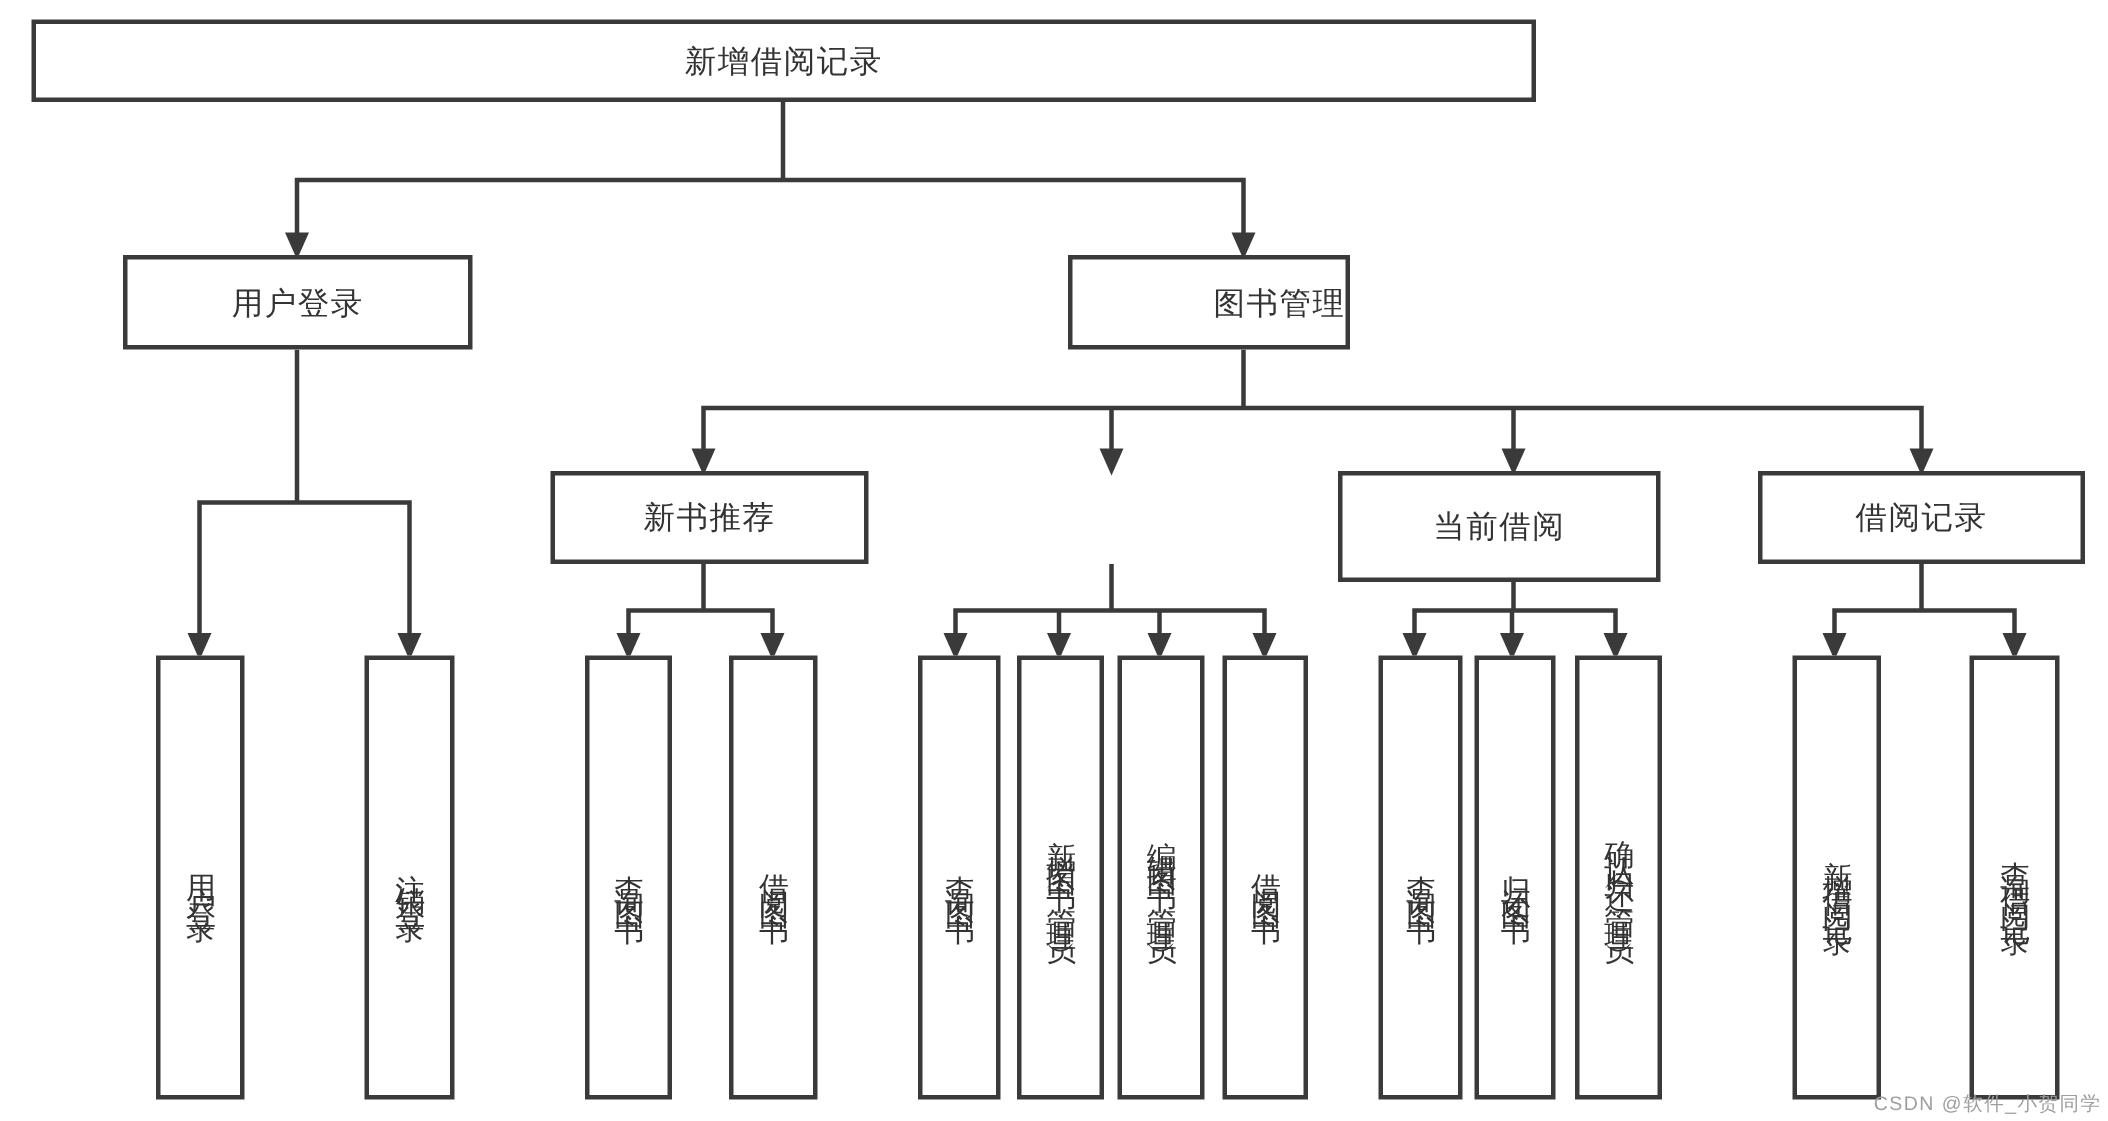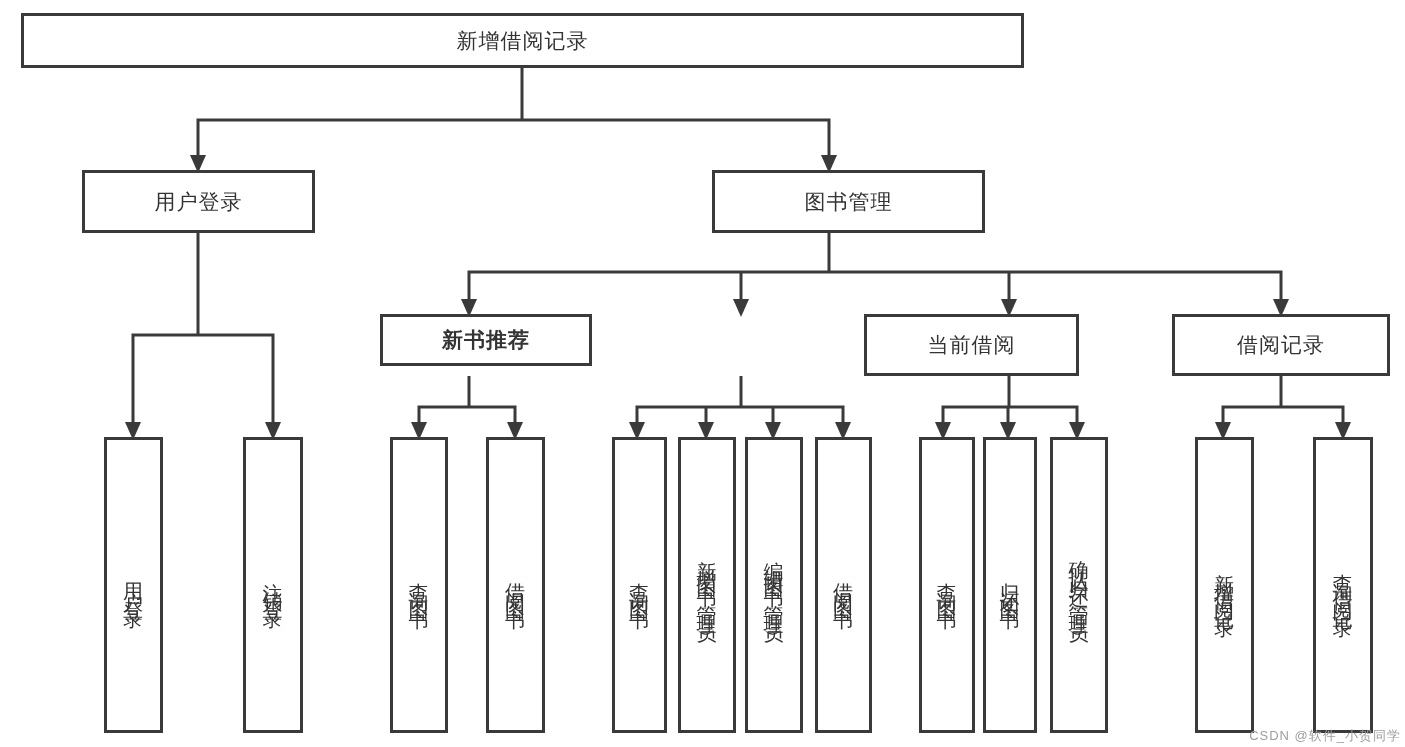--- a/index.html
+++ b/index.html
@@ -25,24 +25,24 @@
     writing-mode:vertical-rl;
     text-orientation:mixed;
     font-size:20px;
     letter-spacing:9px;
     line-height:1;
     white-space:nowrap;
   }
   
   .n-root{left:21px;top:13px;width:1003px;height:55px;}
   .n-userlogin{left:82px;top:170px;width:233px;height:63px;}
-  .n-bookmgmt{left:712px;top:170px;width:273px;height:63px;}
-  .n-newbook{left:380px;top:314px;width:212px;height:52px;font-weight:bold;}
+  .n-bookmgmt{left:712px;top:170px;width:188px;height:63px;justify-content:flex-end;}
+  .n-newbook{left:367px;top:314px;width:212px;height:62px;}
   .n-bookborrow{left:634px;top:314px;width:214px;height:62px;}
-  .n-currentborrow{left:864px;top:314px;width:215px;height:62px;}
+  .n-currentborrow{left:892px;top:314px;width:215px;height:74px;}
   .n-borrowrecord{left:1172px;top:314px;width:218px;height:62px;align-items:center;}
   
   .leaf{top:437px;height:296px;}
   .l1{left:104px;width:59px;}
   .l2{left:243px;width:60px;}
   .l3{left:390px;width:58px;}
   .l4{left:486px;width:59px;}
   .l5{left:612px;width:55px;}
   .l6{left:678px;width:58px;}
   .l7{left:745px;width:58px;}

